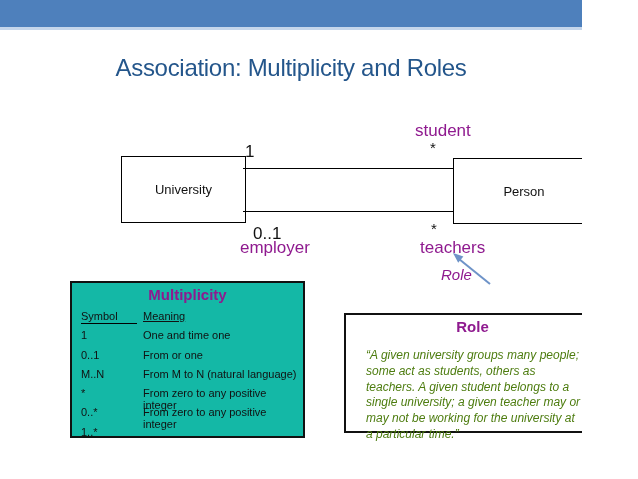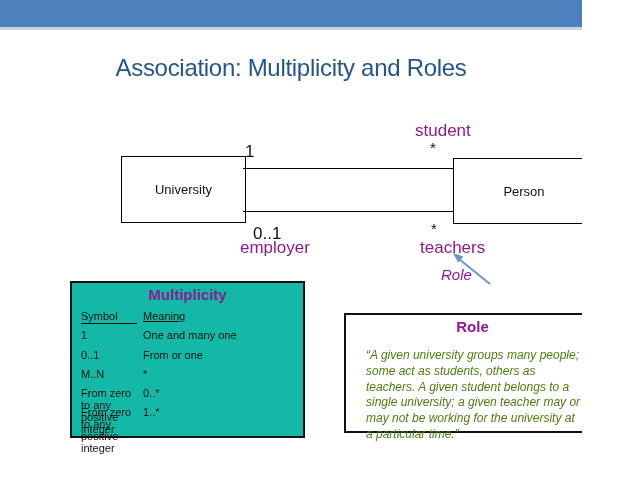--- a/index.html
+++ b/index.html
@@ -106,24 +106,25 @@
     <span class="dlabel lbl-role-note">Role</span>
   </div>
 
   <div class="mult-table">
     <p class="mult-title">Multiplicity</p>
     <div class="mult-grid">
       <div class="sym-head"><span>Symbol</span></div>
       <div class="mean-head"><span>Meaning</span></div>
 
       <div>1</div>
-      <div>One and many one</div>
+      <div>One and time one</div>
       <div>0..1</div>
       <div>From or one</div>
       <div>M..N</div>
+      <div>From M to N (natural language)</div>
       <div>*</div>
       <div>From zero to any positive integer</div>
       <div>0..*</div>
       <div>From zero to any positive integer</div>
       <div>1..*</div>
     </div>
   </div>
 
   <div class="role-box">
     <p class="role-title">Role</p>

